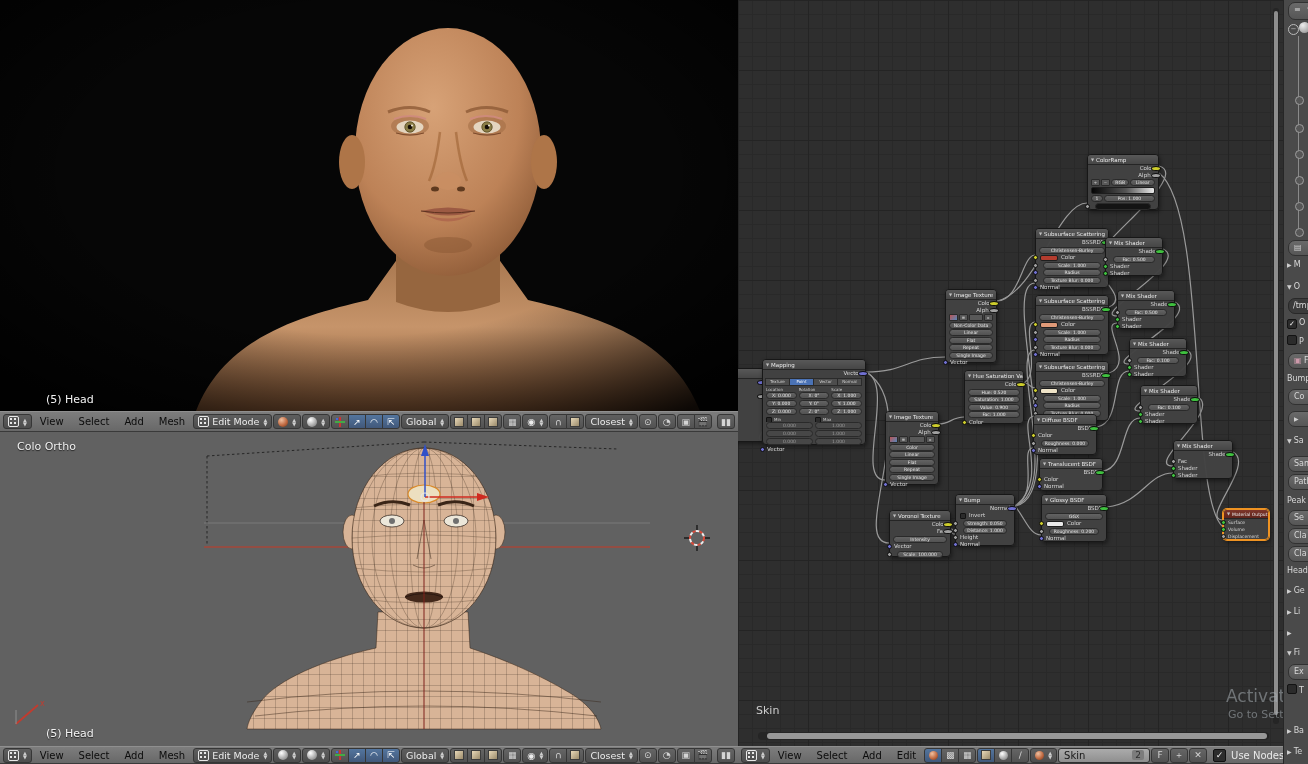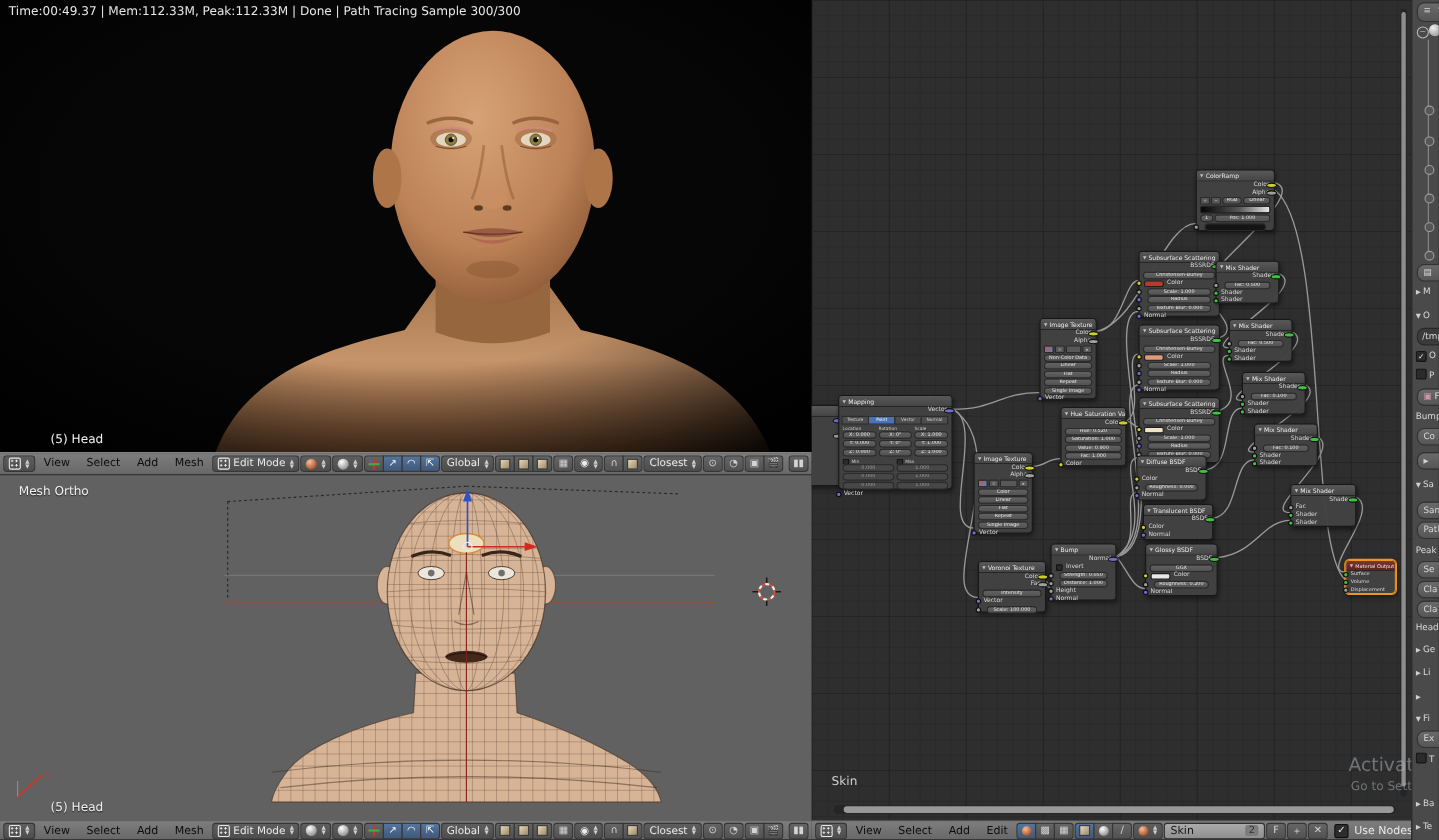--- a/index.html
+++ b/index.html
@@ -149,21 +149,20 @@
     <path d="M456,132 Q460,165 467,181" stroke="#9c6233" stroke-width="2.5" fill="none" opacity="0.6"></path>
     <ellipse cx="448" cy="181" rx="13" ry="9" fill="#c98f63" opacity="0.8"></ellipse>
     <ellipse cx="435" cy="189" rx="4" ry="2.5" fill="#5f3a1f"></ellipse>
     <ellipse cx="461" cy="189" rx="4" ry="2.5" fill="#5f3a1f"></ellipse>
     <path d="M421,211 Q448,204 475,211 Q448,220 421,211 Z" fill="#9c5a43"></path>
     <path d="M424,214 Q448,229 472,214 Q448,223 424,214 Z" fill="#b06a4e"></path>
     <path d="M421,211 Q448,215 475,211" stroke="#5e3220" stroke-width="1" fill="none"></path>
     <ellipse cx="448" cy="245" rx="24" ry="8" fill="#8a5734" opacity="0.5"></ellipse>
     <rect width="738" height="411" fill="url(#gVig)"></rect>
   </svg>
-  <div class="status">Time:00:49.37 | Mem:112.33M, Peak:112.33M | Done | Path Tracing Sample 300/300</div>
   <div class="vplabel" style="left:46px;top:393px">(5) Head</div>
 </div>
 
 <div class="hdr" style="top:411px;height:21px">
   <div class="wdg">
       <span class="emicon"></span>
       <span class="updn">▲<br>▼</span>
     </div>
   <span class="menu">View</span>
   <span class="menu">Select</span>
@@ -300,21 +299,21 @@
       <circle r="7" fill="none" stroke="#d84a3a" stroke-width="2" stroke-dasharray="3.5,3.5"></circle>
       <circle r="7" fill="none" stroke="#ededed" stroke-width="2" stroke-dasharray="3.5,3.5" stroke-dashoffset="3.5"></circle>
       <path d="M0,-13 V-8 M0,13 V8 M-13,0 H-8 M13,0 H8" stroke="#1a1a1a" stroke-width="1.4"></path>
     </g>
     <g transform="translate(26,282)">
       <line x1="-10" y1="10" x2="12" y2="-9" stroke="#c23b2e" stroke-width="1.8"></line>
       <line x1="-10" y1="10" x2="-10" y2="-4" stroke="#8f8f8f" stroke-width="1"></line>
       <text x="14" y="-8" font-size="8" fill="#c23b2e">x</text>
     </g>
   </svg>
-  <div class="vplabel" style="left:17px;top:8px">Mesh Ortho</div>
+  <div class="vplabel" style="left:17px;top:8px">Colo Ortho</div>
   <div class="vplabel" style="left:46px;top:295px">(5) Head</div>
 </div>
 
 <div class="hdr" style="top:746px;height:18px">
   <div class="wdg">
       <span class="emicon"></span>
       <span class="updn">▲<br>▼</span>
     </div>
   <span class="menu">View</span>
   <span class="menu">Select</span>

